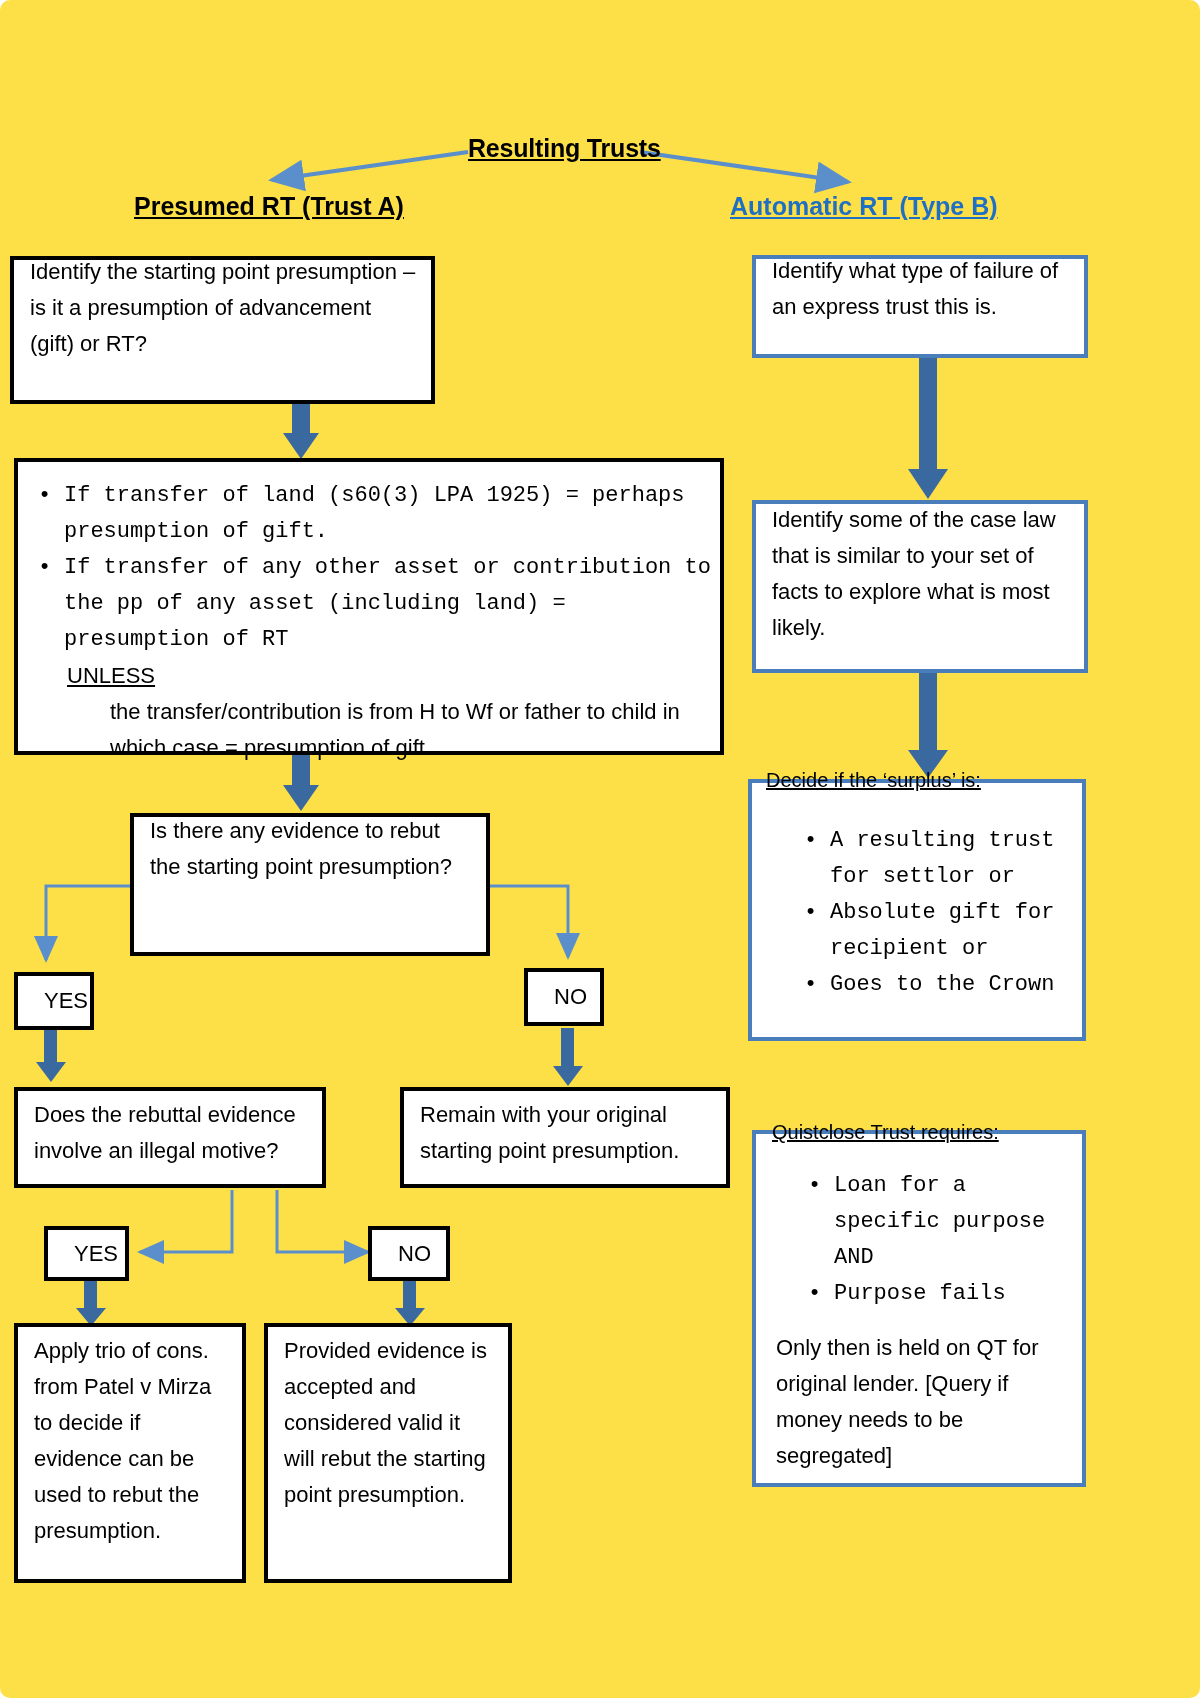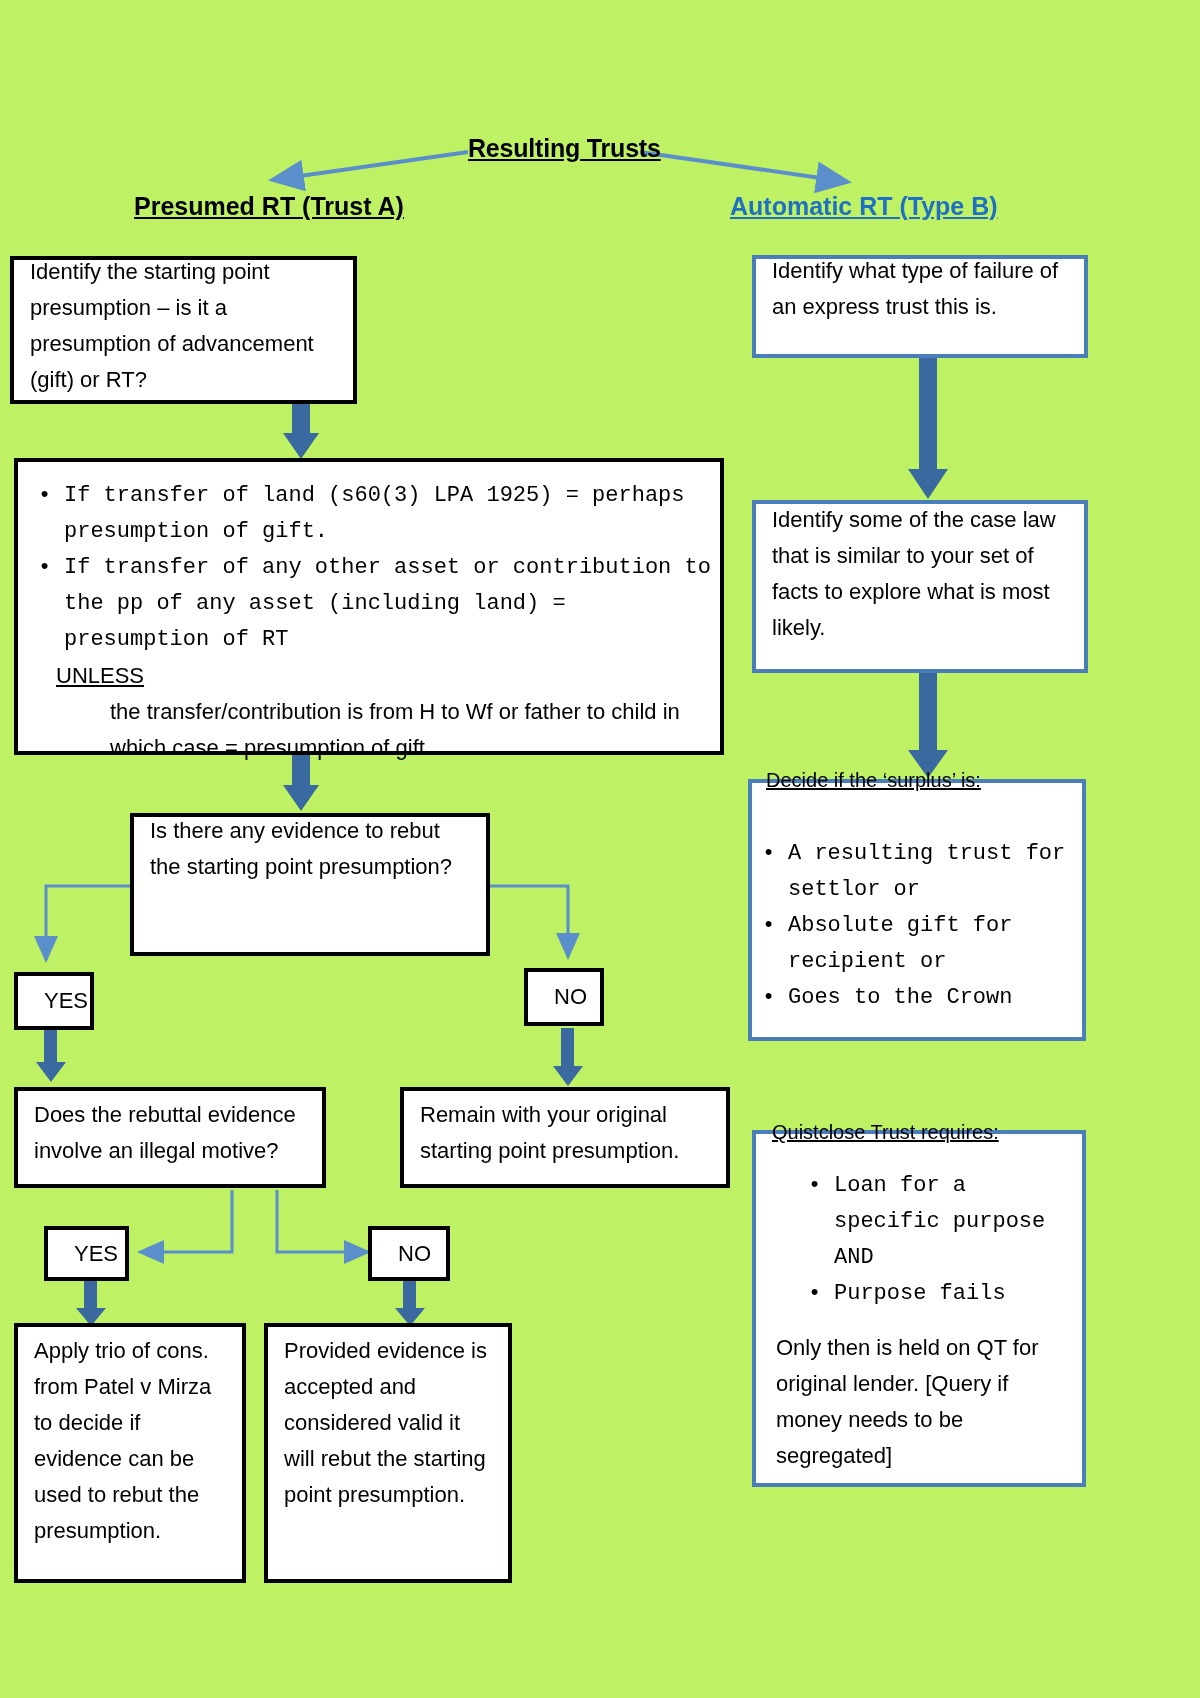--- a/index.html
+++ b/index.html
@@ -8,22 +8,23 @@
     background: #ffffff;
   }
   body {
     font-family: "Liberation Sans", sans-serif;
     color: #000000;
   }
   #canvas {
     position: relative;
     width: 1200px;
     height: 1698px;
-    background: #bef264;
+    background: #fde047;
     overflow: hidden;
+    border-radius: 10px;
   }
   .abs { position: absolute; }
 
   
   .title-text {
     font-size: 25px;
     font-weight: bold;
     text-decoration: underline;
     letter-spacing: -0.2px;
     white-space: nowrap;
@@ -190,30 +191,30 @@
          border-left:20px solid transparent; border-right:20px solid transparent;
          border-top:28px solid #39699E;"></div>
   </div>
 
   <div class="abs title-text" style="left:468px; top:134px;">Resulting Trusts</div>
 
   <div class="abs branch-label" style="left:134px; top:192px;">Presumed RT (Trust A)</div>
 
   <div class="abs branch-label blue" style="left:730px; top:192px;">Automatic RT (Type B)</div>
 
-  <div class="abs box black" style="left:10px; top:256px; width:347px; height:148px;">
+  <div class="abs box black" style="left:10px; top:256px; width:425px; height:148px;">
     <div class="box-text pad" style="margin-top:-8px;">Identify the starting point presumption – is it a presumption of advancement (gift) or RT?</div>
   </div>
 
   <div class="abs box black" style="left:14px; top:458px; width:710px; height:297px;">
     <ul class="bl" style="margin-top:16px;">
       <li>If transfer of land (s60(3) LPA 1925)  = perhaps presumption of gift.</li>
       <li>If transfer of any other asset or contribution to the pp of any asset (including land) = presumption of RT</li>
     </ul>
-    <div class="box-text" style="padding-left:38px;">
+    <div class="box-text" style="padding-left:49px;">
       <span class="u">UNLESS</span>
     </div>
     <div class="box-text" style="padding-left:92px; padding-right:12px;">the transfer/contribution is from H to Wf or father to child in which case = presumption of gift.</div>
   </div>
 
   <div class="abs box black" style="left:130px; top:813px; width:360px; height:143px;">
     <div class="box-text pad" style="margin-top:-6px;">Is there any evidence to rebut the starting point presumption?</div>
   </div>
 
   <div class="abs small-label" style="left:14px; top:972px; width:80px; height:58px;">
@@ -248,21 +249,21 @@
 
   <div class="abs box blue" style="left:752px; top:255px; width:336px; height:103px;">
     <div class="box-text pad" style="margin-top:-8px;">Identify what type of failure of an express trust this is.</div>
   </div>
 
   <div class="abs box blue" style="left:752px; top:500px; width:336px; height:173px;">
     <div class="box-text pad" style="margin-top:-4px;">Identify some of the case law that is similar to your set of facts to explore what is most likely.</div>
   </div>
 
   <div class="abs box blue" style="left:748px; top:779px; width:338px; height:262px;">
-    <ul class="bl" style="margin-top:53px; padding-left:36px;">
+    <ul class="bl" style="margin-top:40px; padding-left:78px;">
       <li>A resulting trust for settlor or</li>
       <li>Absolute gift for recipient or</li>
       <li>Goes to the Crown</li>
     </ul>
   </div>
   <div class="abs hdr-over" style="left:766px; top:767px; background:transparent;">Decide if the ‘surplus’ is:</div>
 
   <div class="abs box blue" style="left:752px; top:1130px; width:334px; height:357px;">
     <ul class="bl" style="margin-top:34px; padding-left:78px;">
       <li>Loan for a specific purpose AND</li>

